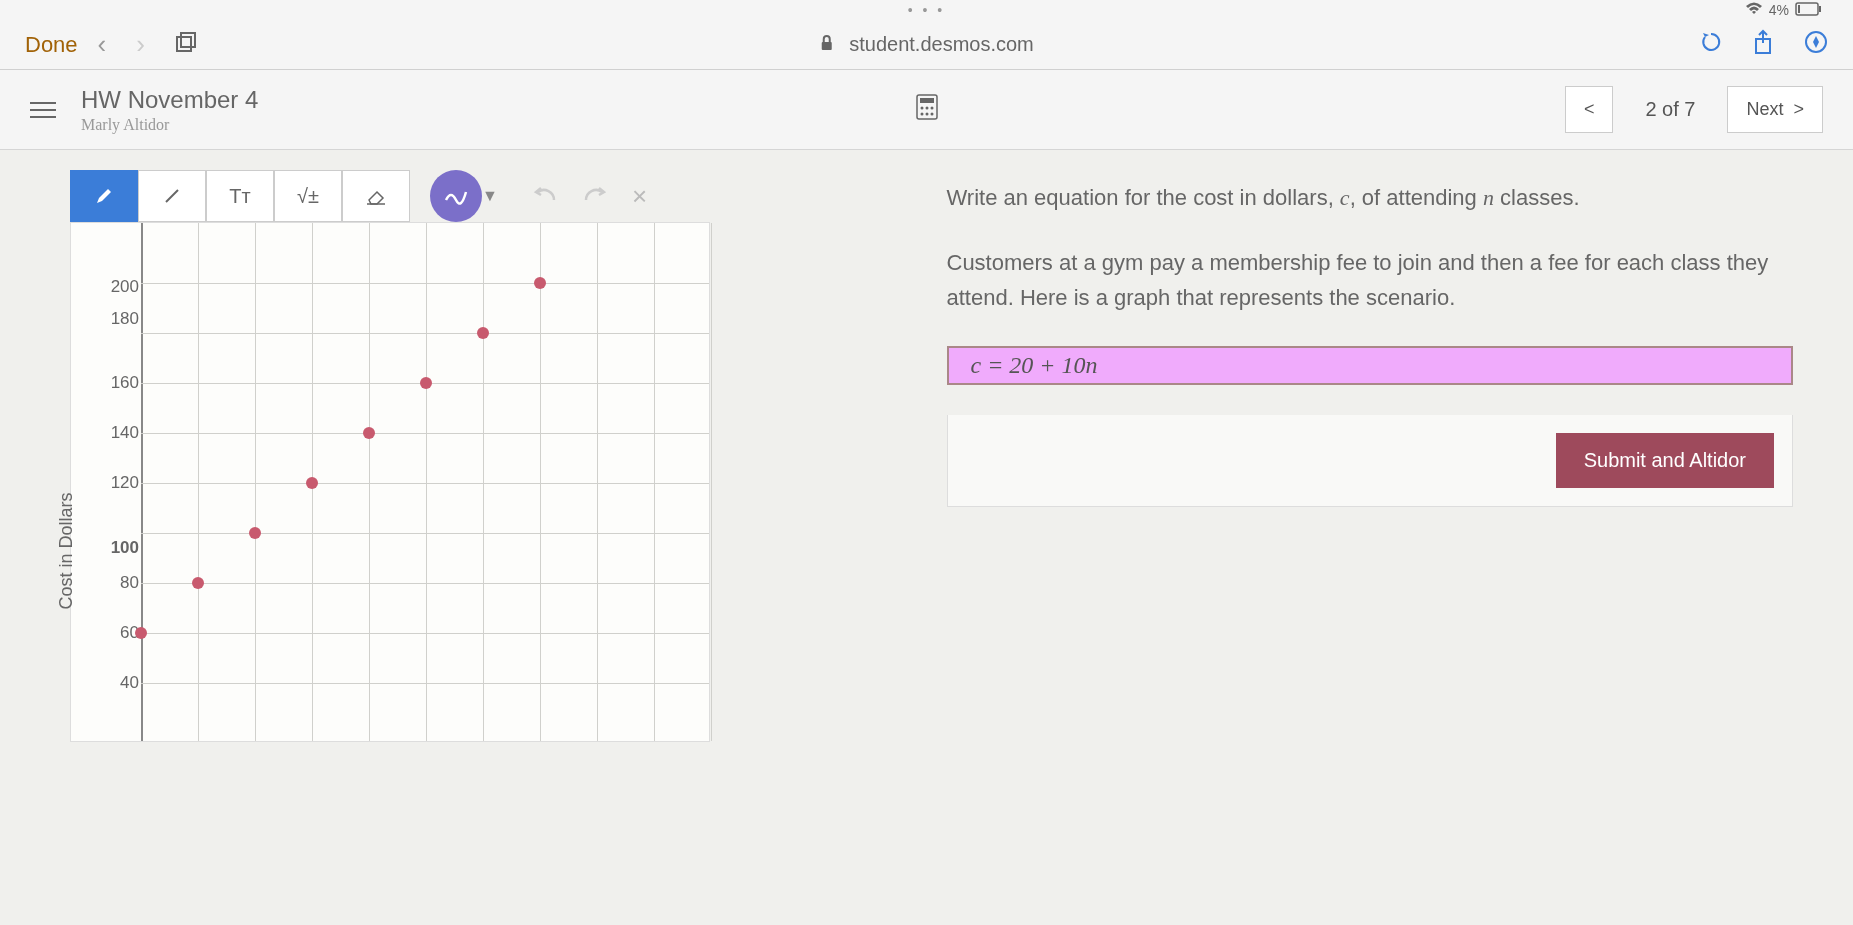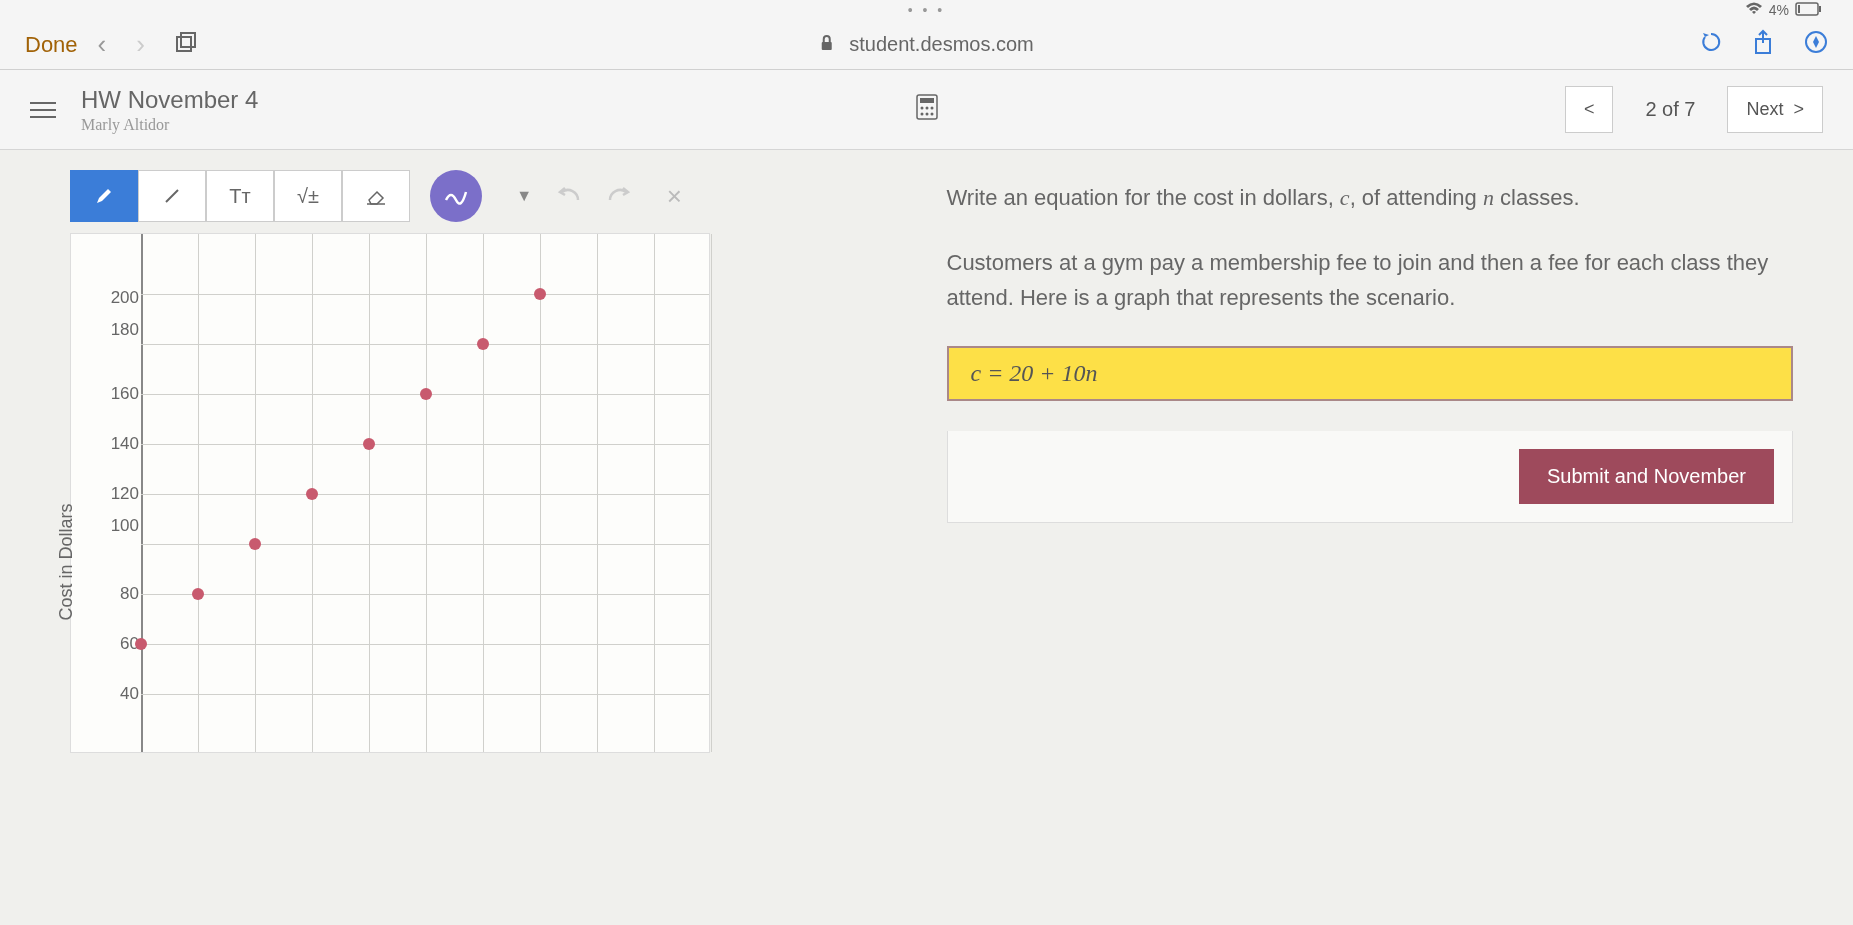--- a/index.html
+++ b/index.html
@@ -84,21 +84,21 @@
 .nav-btn.next { display: flex; align-items: center; gap: 10px; }
 .page-counter { font-size: 20px; color: #555; padding: 0 20px; }
 .content {
   display: flex;
   height: calc(100% - 150px);
   background: #f0f0ed;
 }
 .left-panel { width: 50%; padding: 20px 10px 0 70px; }
 .right-panel { width: 50%; padding: 30px 60px 0 20px; }
 .problem-title { font-size: 28px; color: #555; margin-bottom: 30px; margin-left: -40px; }
-.toolbar { display: flex; align-items: center; height: 52px; margin-bottom: 11px; text-align: right; }
+.toolbar { display: flex; align-items: center; height: 52px; margin-bottom: 0; }
 .tool {
   width: 68px; height: 52px;
   border: 1px solid #ccc;
   background: #fff;
   display: flex; align-items: center; justify-content: center;
   font-size: 20px; color: #666;
   cursor: pointer;
 }
 .tool.active { background: #3b7dd8; color: #fff; border-color: #3b7dd8; }
 .tool.purple {
@@ -129,22 +129,22 @@
 }
 .grid-line-h { position: absolute; left: 70px; right: 0; height: 1px; background: #d0d0cc; }
 .grid-line-v { position: absolute; top: 0; bottom: 0; width: 1px; background: #d0d0cc; }
 .axis-v { position: absolute; left: 70px; top: 0; bottom: 0; width: 2px; background: #888; }
 .tick-label { position: absolute; left: 30px; width: 38px; text-align: right; font-size: 17px; color: #666; transform: translateY(-50%); }
 .data-point { position: absolute; width: 12px; height: 12px; border-radius: 50%; background: #c85a6e; transform: translate(-50%, -50%); }
 .problem-text { font-size: 22px; color: #666; line-height: 1.6; margin-bottom: 30px; }
 .problem-text .math { font-style: italic; font-family: Georgia, serif; }
 .answer-box {
   border: 2px solid #a88; 
-  background: #fde047;
-  padding: 12px 22px;
+  background: #f0abfc;
+  padding: 4px 22px;
   font-size: 24px;
   font-family: Georgia, serif;
   font-style: italic;
   color: #555;
   margin-bottom: 30px;
 }
 .submit-row { display: flex; justify-content: flex-end; border: 1px solid #ddd; border-top: none; padding: 18px; background: #f9f9f7; }
 .submit-btn {
   background: #9e4a5c;
   color: #fff;
@@ -297,21 +297,21 @@
       <div class="ylabel">Cost in Dollars</div>
       <div class="axis-v"></div>
       <div id="chart-inner">
           <div class="grid-line-h" style="top: 460px;"></div>
           <div class="tick-label" style="top: 460px;">40</div>
           <div class="grid-line-h" style="top: 410px;"></div>
           <div class="tick-label" style="top: 410px;">60</div>
           <div class="grid-line-h" style="top: 360px;"></div>
           <div class="tick-label" style="top: 360px;">80</div>
           <div class="grid-line-h" style="top: 310px;"></div>
-          <div class="tick-label" style="top: 292px;">100</div>
+          <div class="tick-label" style="top: 325px; font-weight: bold;">100</div>
           <div class="grid-line-h" style="top: 260px;"></div>
           <div class="tick-label" style="top: 260px;">120</div>
           <div class="grid-line-h" style="top: 210px;"></div>
           <div class="tick-label" style="top: 210px;">140</div>
           <div class="grid-line-h" style="top: 160px;"></div>
           <div class="tick-label" style="top: 160px;">160</div>
           <div class="grid-line-h" style="top: 110px;"></div>
           <div class="tick-label" style="top: 96px;">180</div>
           <div class="grid-line-h" style="top: 60px;"></div>
           <div class="tick-label" style="top: 64px;">200</div>
@@ -337,16 +337,16 @@
     </div>
   </div>
 
   <div class="right-panel">
     <p class="problem-text">
       <span>Write an equation for the cost in dollars, </span><span class="math">c</span><span>, of attending </span><span class="math">n</span><span> classes.</span>
     </p>
     <p class="problem-text">Customers at a gym pay a membership fee to join and then a fee for each class they attend. Here is a graph that represents the scenario.</p>
     <div class="answer-box">c = 20 + 10n</div>
     <div class="submit-row">
-      <button class="submit-btn">Submit and November</button>
+      <button class="submit-btn">Submit and Altidor</button>
     </div>
   </div>
 </div>
 
 </body></html>

